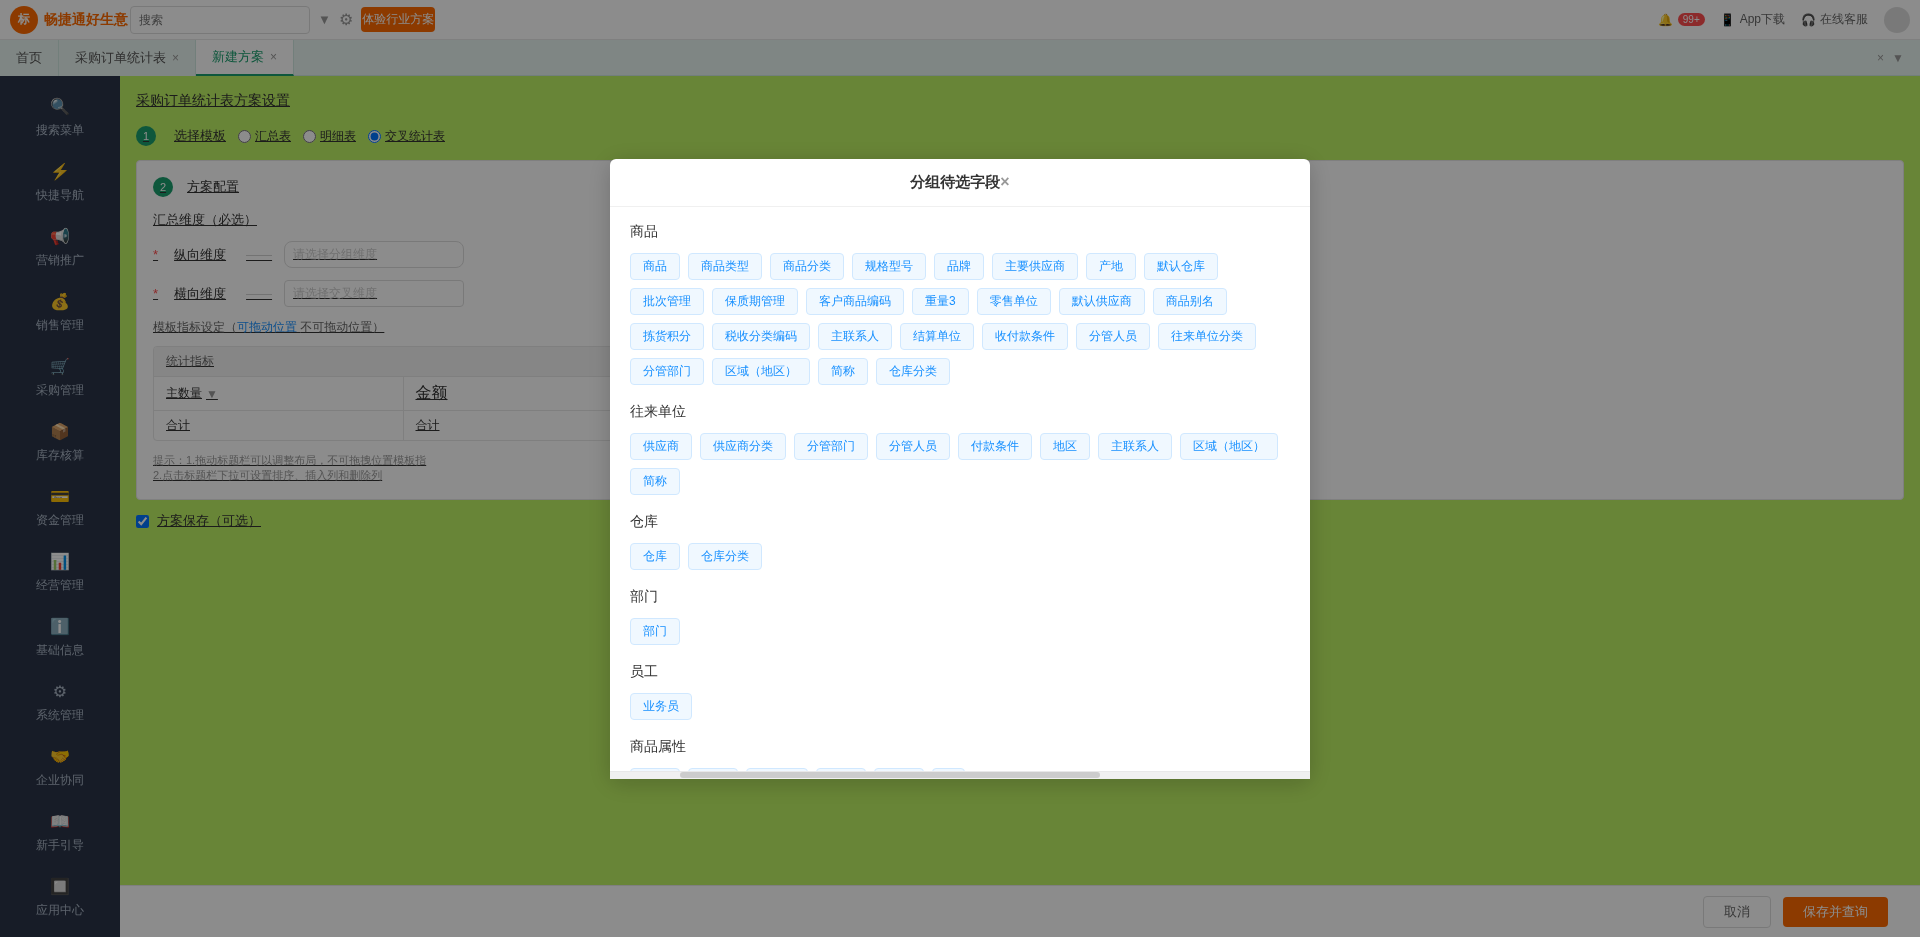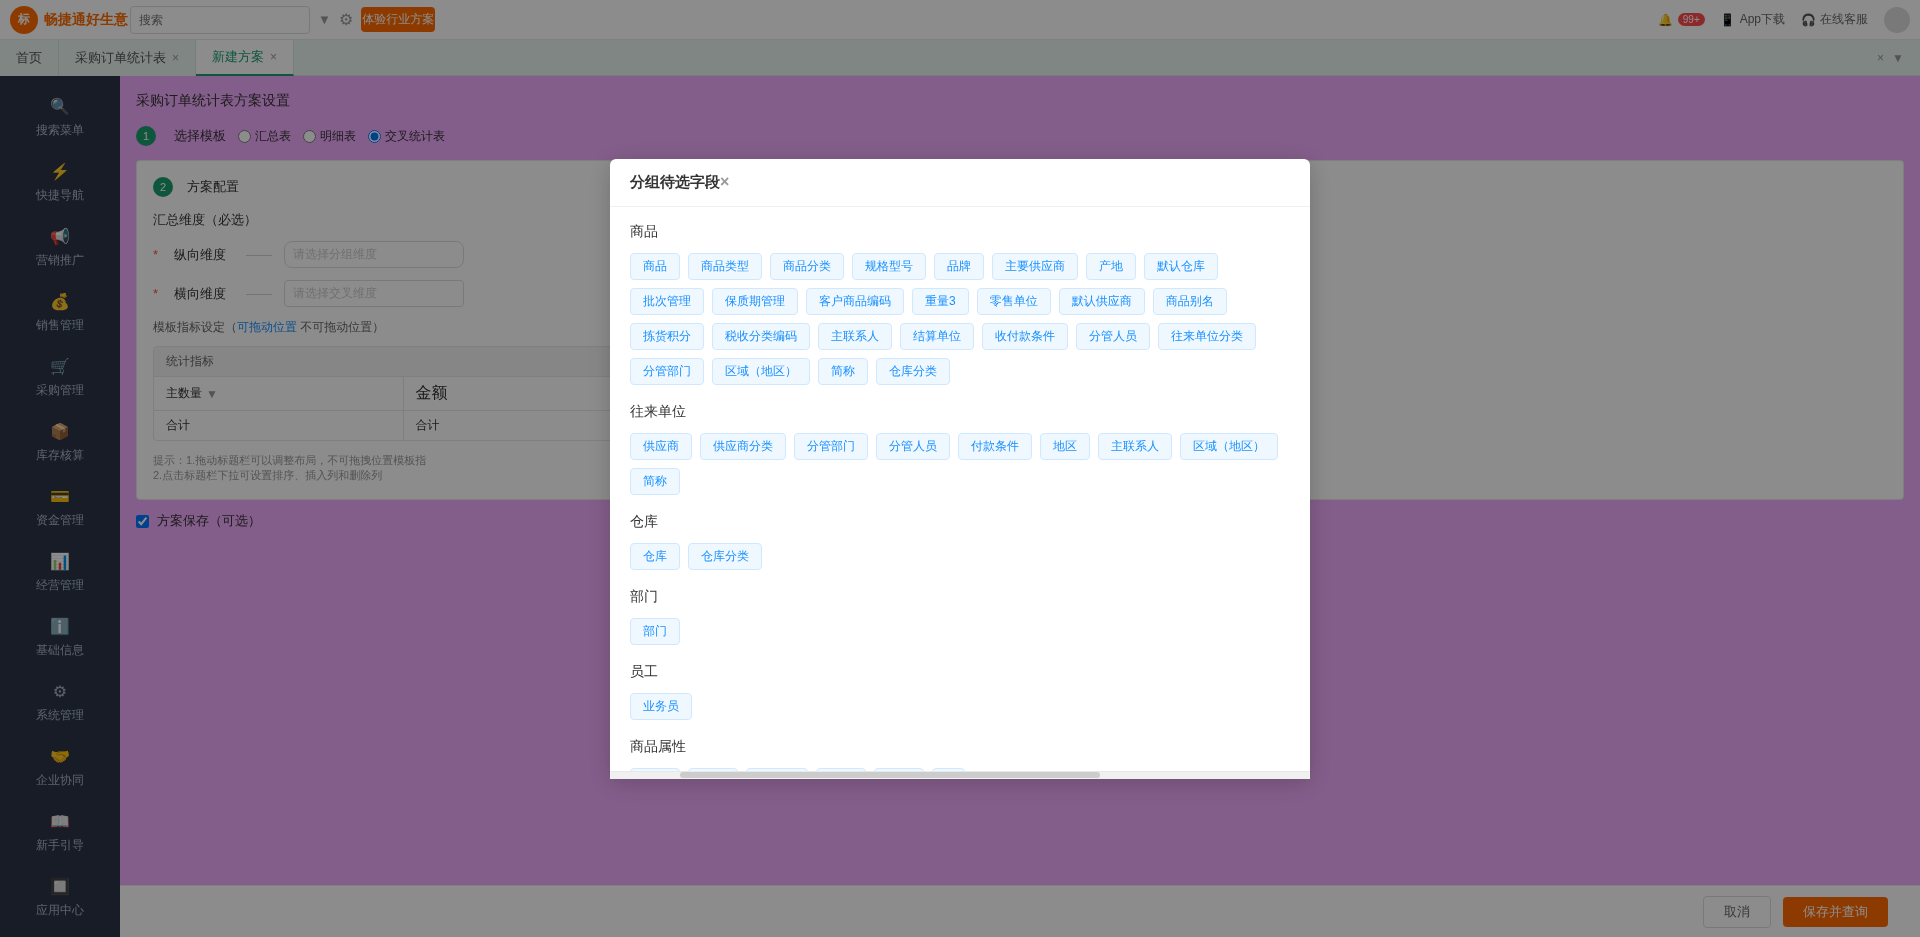--- a/index.html
+++ b/index.html
@@ -151,24 +151,25 @@
       height: 24px;
       display: flex;
       align-items: center;
       justify-content: center;
       font-size: 16px;
     }
 
     
     .content-area {
       flex: 1;
-      background: #f0abfc;
+      background: #bef264;
       padding: 16px;
       overflow: auto;
       position: relative;
+      text-decoration: underline;
     }
 
     
     .page-title {
       font-size: 14px;
       color: #333;
       margin-bottom: 16px;
     }
     .step-badge {
       background: #1a9e6e;
@@ -261,21 +262,21 @@
       width: 700px;
       max-height: 620px;
       display: flex;
       flex-direction: column;
       box-shadow: 0 4px 24px rgba(0,0,0,0.2);
     }
 
     .modal-header {
       display: flex;
       align-items: center;
-      justify-content: flex-start;
+      justify-content: center;
       padding: 14px 20px;
       border-bottom: 1px solid #f0f0f0;
       font-size: 15px;
       font-weight: bold;
       color: #333;
     }
 
     .modal-close {
       cursor: pointer;
       color: #999;

